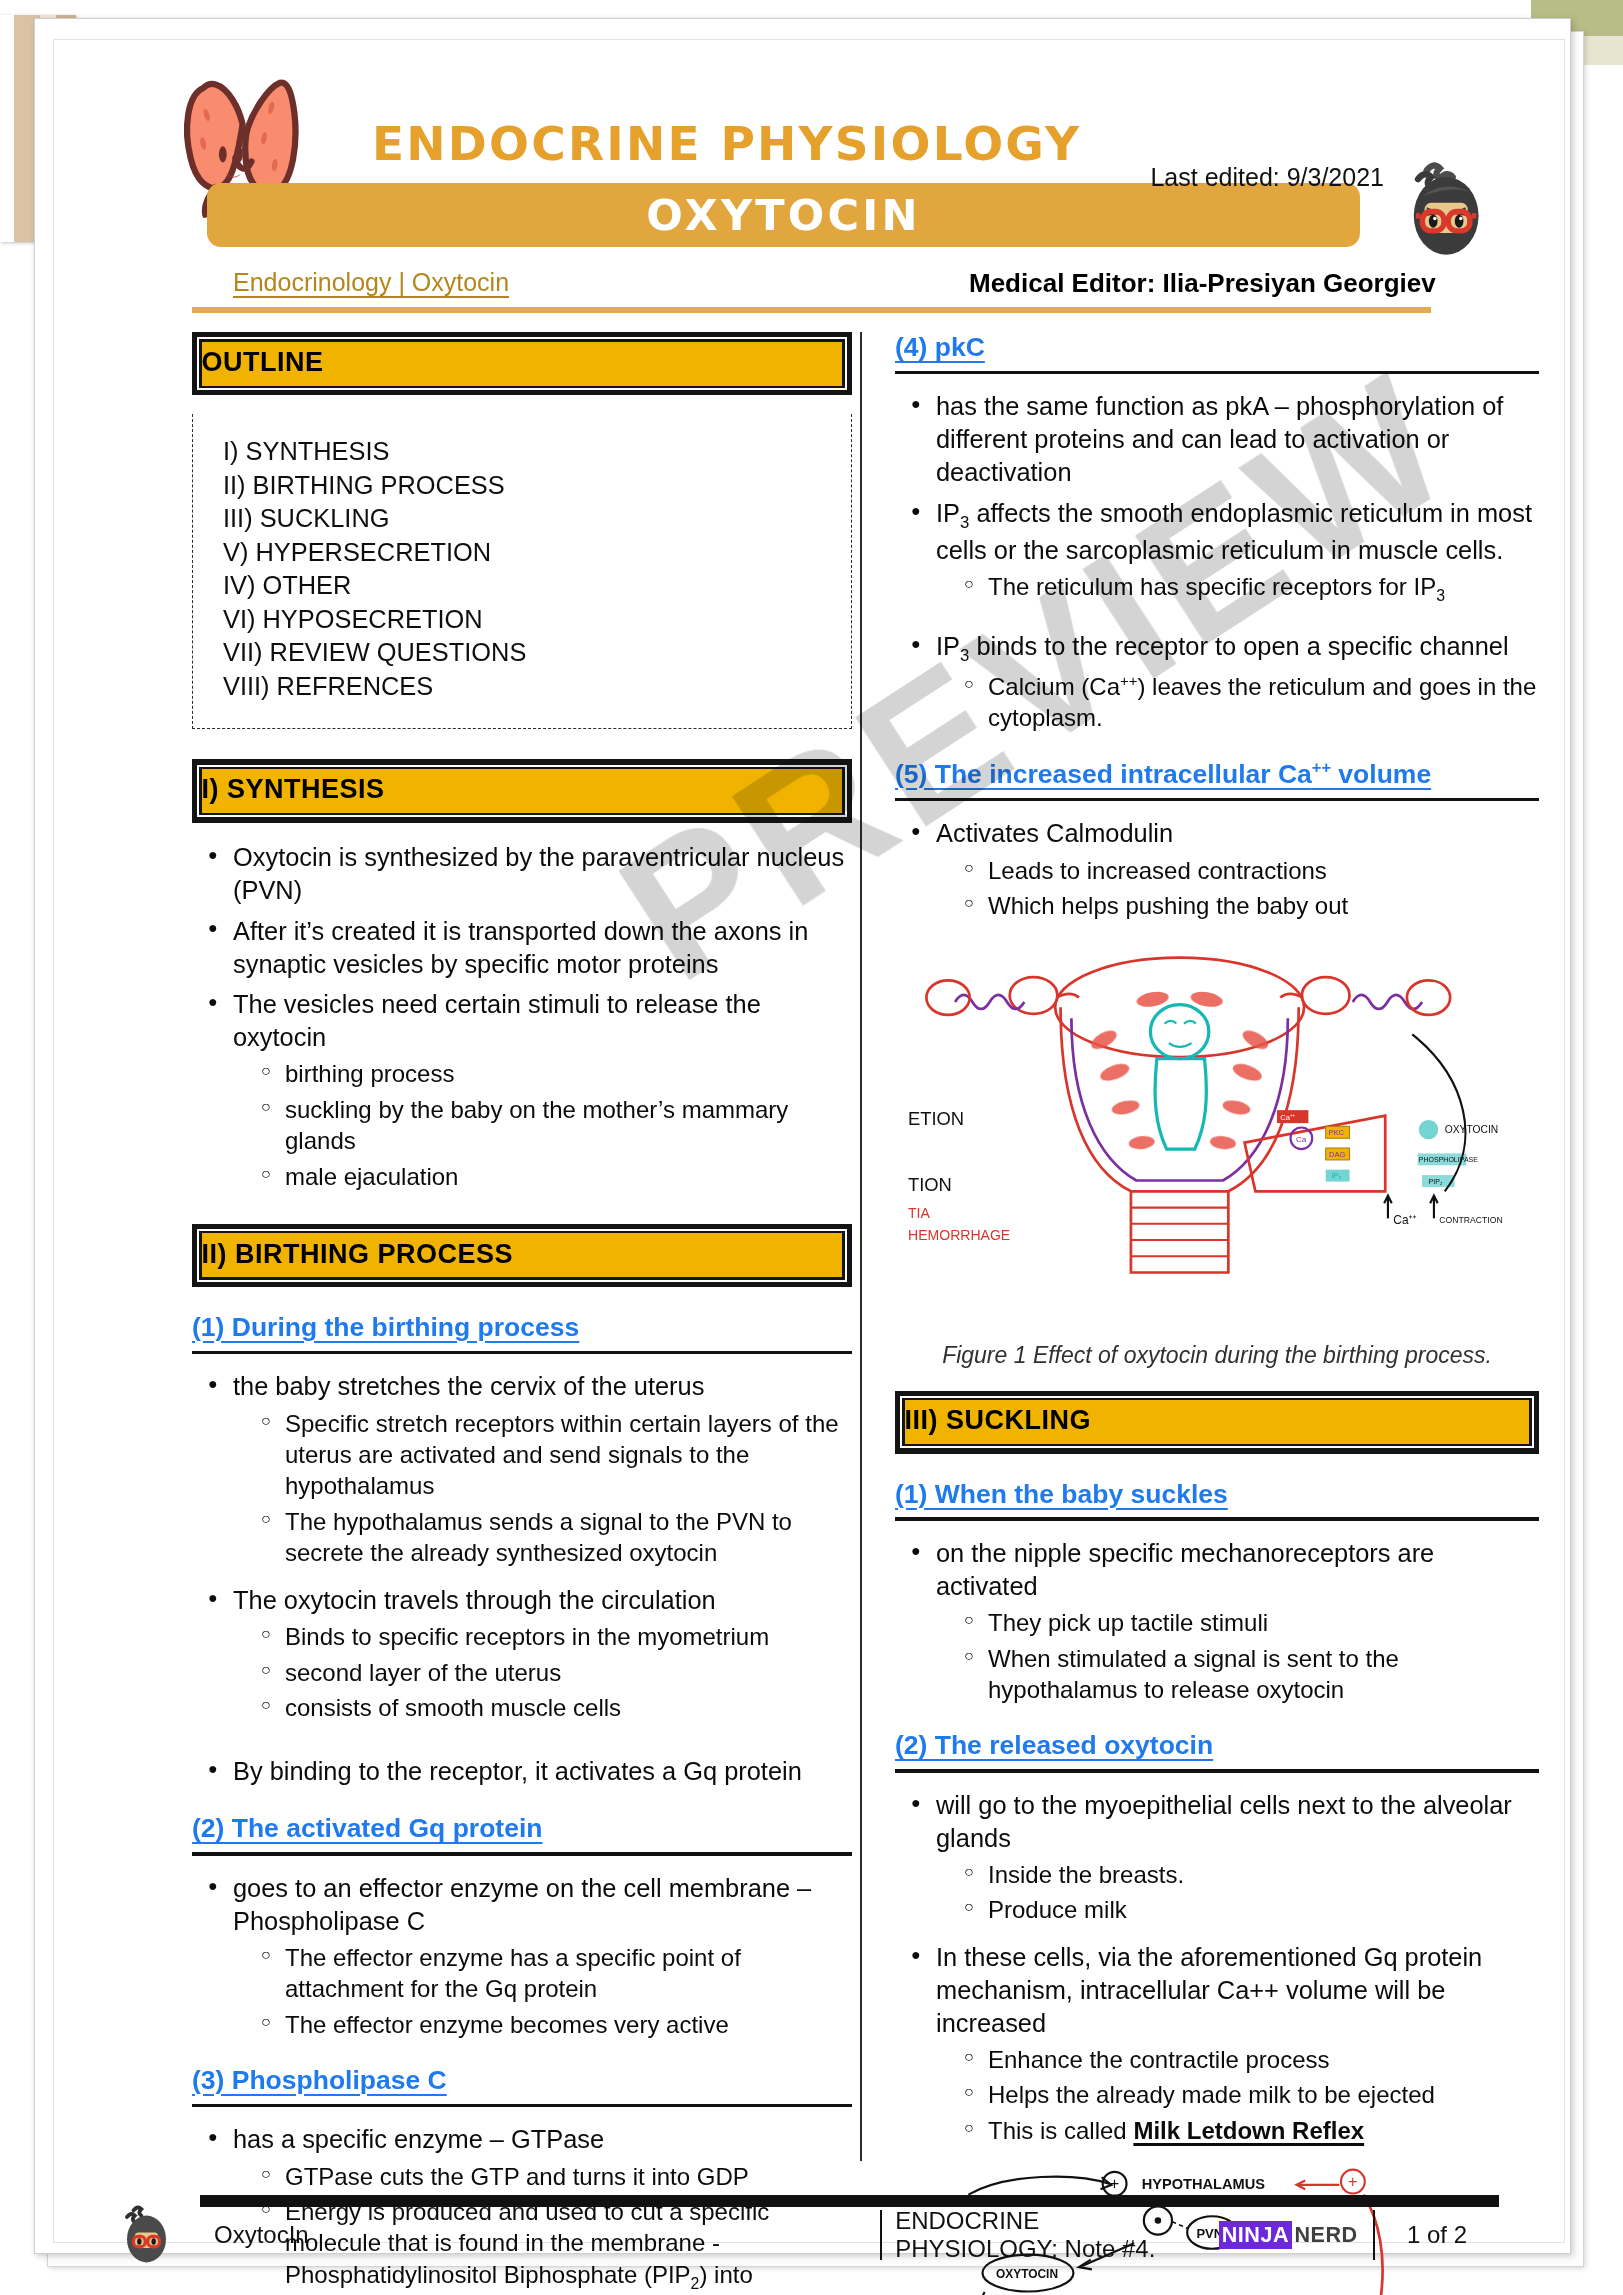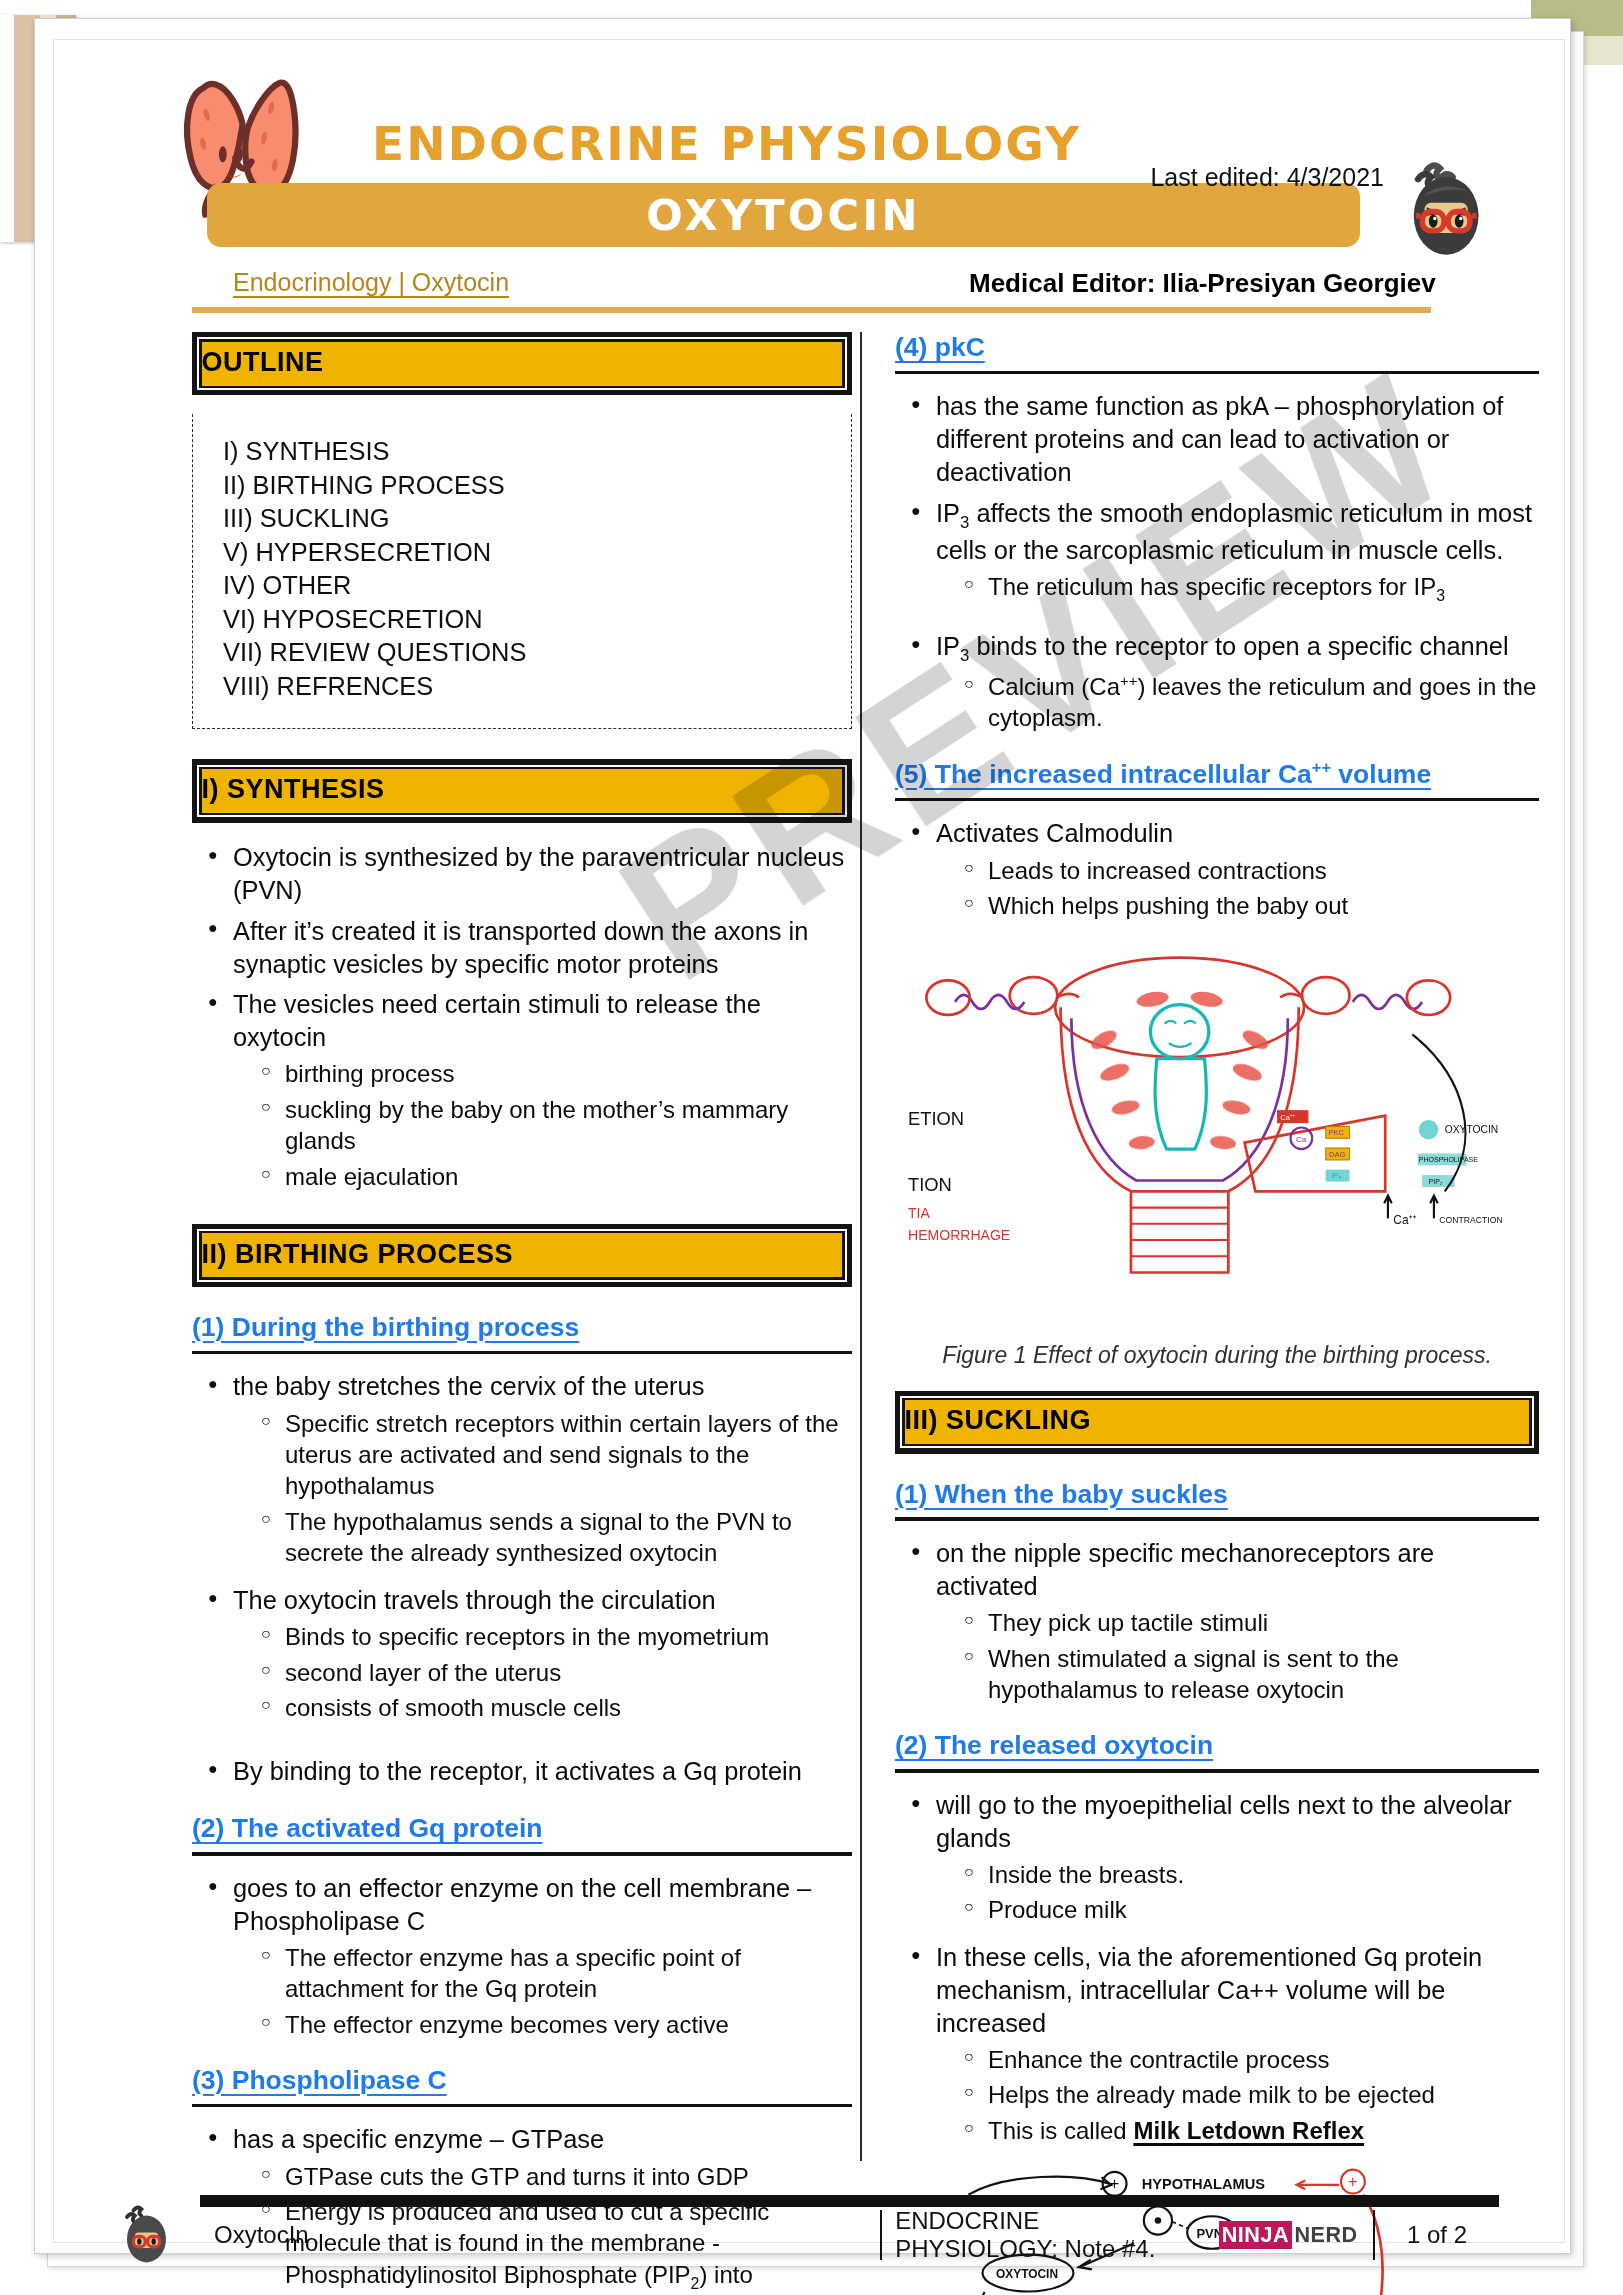--- a/index.html
+++ b/index.html
@@ -97,21 +97,21 @@
   .footer{position:absolute;left:0;top:2140px;width:1510px;height:103px;}
   .footer-ninja{position:absolute;left:60px;top:19.5px;width:65px;height:65px;}
   .footer-bar{position:absolute;left:146px;top:15px;width:1299px;height:12px;background:#111;}
   .footer-row{position:absolute;left:146px;top:30px;width:1299px;height:50px;display:flex;align-items:center;}
   .fcell{font-size:24px;color:#111;}
   .fsep{width:2.2px;background:#111;height:50px;margin:0 0px;}
   .f-left{width:666px;padding-left:14px;}
   .f-mid{flex:1;display:flex;align-items:center;justify-content:center;gap:12px;padding:0 13px;}
   .f-right{width:124px;display:flex;align-items:center;justify-content:center;}
   .nn-logo{display:inline-flex;align-items:center;font-weight:bold;font-size:21.6px;}
-  .nn-a{background:#be185d;color:#ffffff;padding:1.1px 3.2px;letter-spacing:0.5px;text-align:right;}
+  .nn-a{background:#6d28d9;color:#ffffff;padding:1.1px 3.2px;letter-spacing:0.5px;text-align:right;}
   .nn-b{color:#404040;padding:1.1px 2.2px;letter-spacing:0.5px;}
 </style>
 </head>
 <body>
 
 <div class="sheet-stack">
   <div class="sheet-back-a"></div>
   <div class="sheet-back-b"></div>
   <div class="sheet-2"></div>
   <div class="sheet-1"></div>
@@ -142,21 +142,21 @@
         <ellipse cx="136" cy="104" rx="3" ry="7" transform="rotate(8 136 104)"></ellipse>
       </g>
     </svg>
 
     <div class="hdr-title">ENDOCRINE PHYSIOLOGY</div>
 
     <div class="banner">
       <div class="banner-text">OXYTOCIN</div>
     </div>
 
-    <div class="last-edited">Last edited: 4/3/2021</div>
+    <div class="last-edited">Last edited: 9/3/2021</div>
 
     <svg class="ninja" viewBox="0 0 100 100">
       <path d="M34 18 q6 -8 12 -2 q-6 6 0 10 q6 -8 12 -2" fill="none" stroke="#4c4c4c" stroke-width="6" stroke-linecap="round"></path>
       <path d="M26 26 q6 -8 12 -2 q-6 6 0 10" fill="none" stroke="#3a3a3a" stroke-width="6" stroke-linecap="round"></path>
       <ellipse cx="52" cy="60" rx="30" ry="36" fill="#3b3b3b"></ellipse>
       <path d="M30 42 q20 -16 44 -4 q-18 -6 -44 4Z" fill="#585858" opacity=".85"></path>
       <rect x="32" y="48" width="40" height="28" rx="6" fill="#e8c98c"></rect>
       <path d="M34 52 l14 6 l-14 2Z" fill="#2f2f2f"></path>
       <path d="M70 52 l-14 6 l14 2Z" fill="#2f2f2f"></path>
       <g fill="none" stroke="#d8392b" stroke-width="5">

